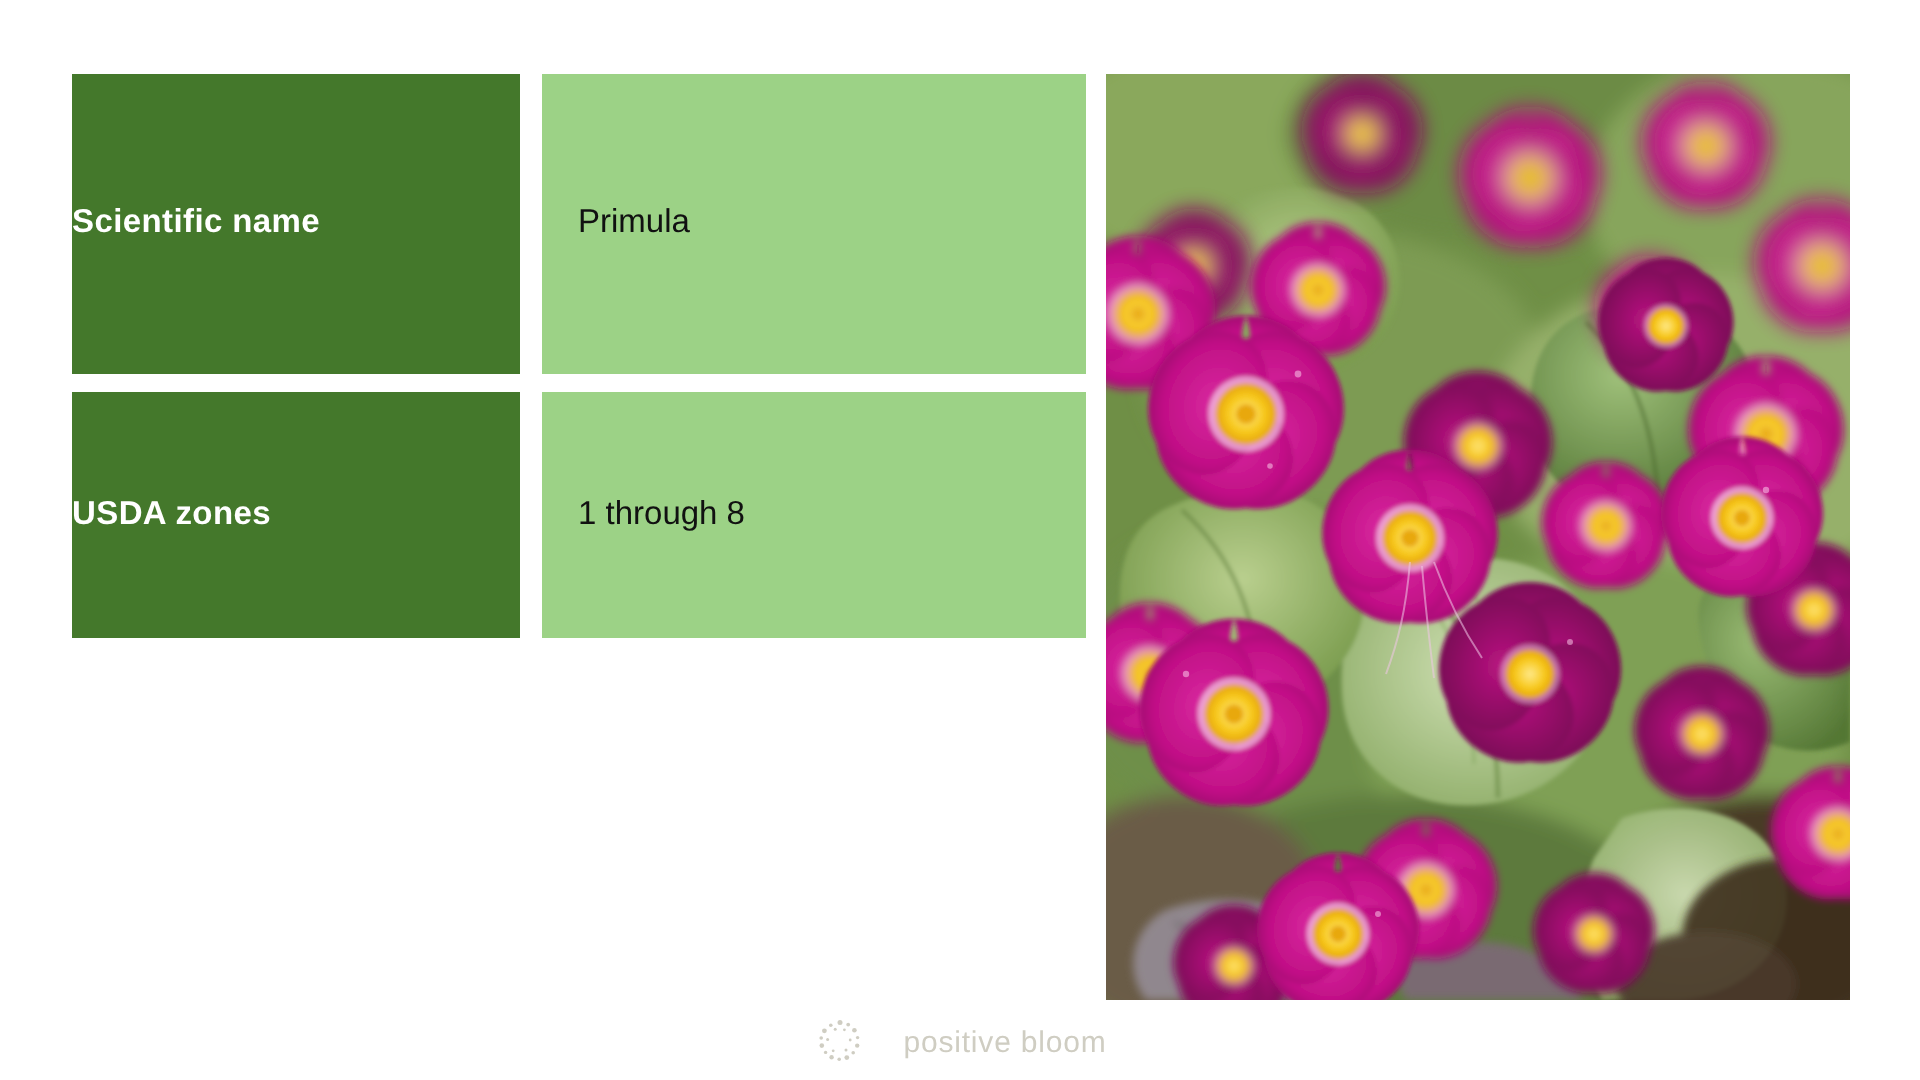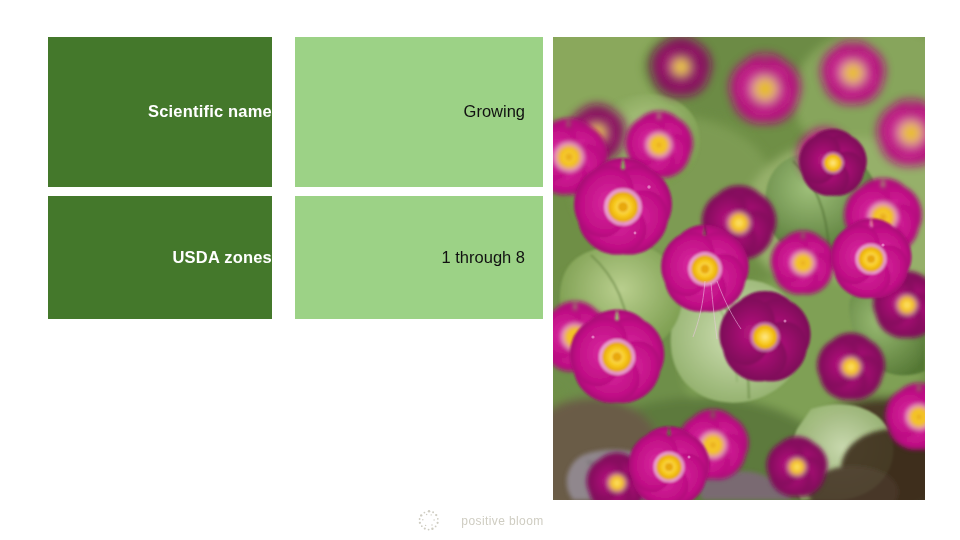--- a/index.html
+++ b/index.html
@@ -40,25 +40,24 @@
     gap: 11px;
     width: 100%;
   }
   .table-row.r0 { height: 150px; }
   .table-row.r1 { height: 135px; }
   .table-row.r2 { height: 123px; }
 
   .cell {
     display: flex;
     align-items: center;
-    justify-content: flex-end;
+    justify-content: flex-start;
     box-sizing: border-box;
     text-align: center;
     line-height: 1.3;
-    margin-left: 12px;
   }
   .cell-label {
     width: 224px;
     flex: 0 0 224px;
     background: #44782b;
     color: #ffffff;
     font-weight: bold;
     font-size: 16.5px;
     letter-spacing: 0.2px;
   }
@@ -90,41 +89,41 @@
     left: 0;
     top: 505px;
     width: 960px;
     height: 32px;
     display: flex;
     align-items: center;
     justify-content: center;
     gap: 4px;
   }
   #watermark .wm-text {
-    font-size: 12px;
+    font-size: 15px;
     color: #cfcdc2;
     letter-spacing: 0.4px;
     font-family: "Liberation Sans", sans-serif;
     margin-left: 15px;
   }
   #watermark .wm-mark { width: 26px; height: 26px; display: block; }
 </style>
 </head>
 <body>
 
 <div id="slide">
 
   <div id="info-table">
 
     <div class="table-row r0">
       <div class="cell cell-label">
         <span>Scientific name</span>
       </div>
       <div class="cell cell-value">
-        <span>Growing</span>
+        <span>Primula</span>
       </div>
     </div>
 
 
     <div class="table-row r2">
       <div class="cell cell-label">
         <span>USDA zones</span>
       </div>
       <div class="cell cell-value">
         <span>1 through 8</span>

